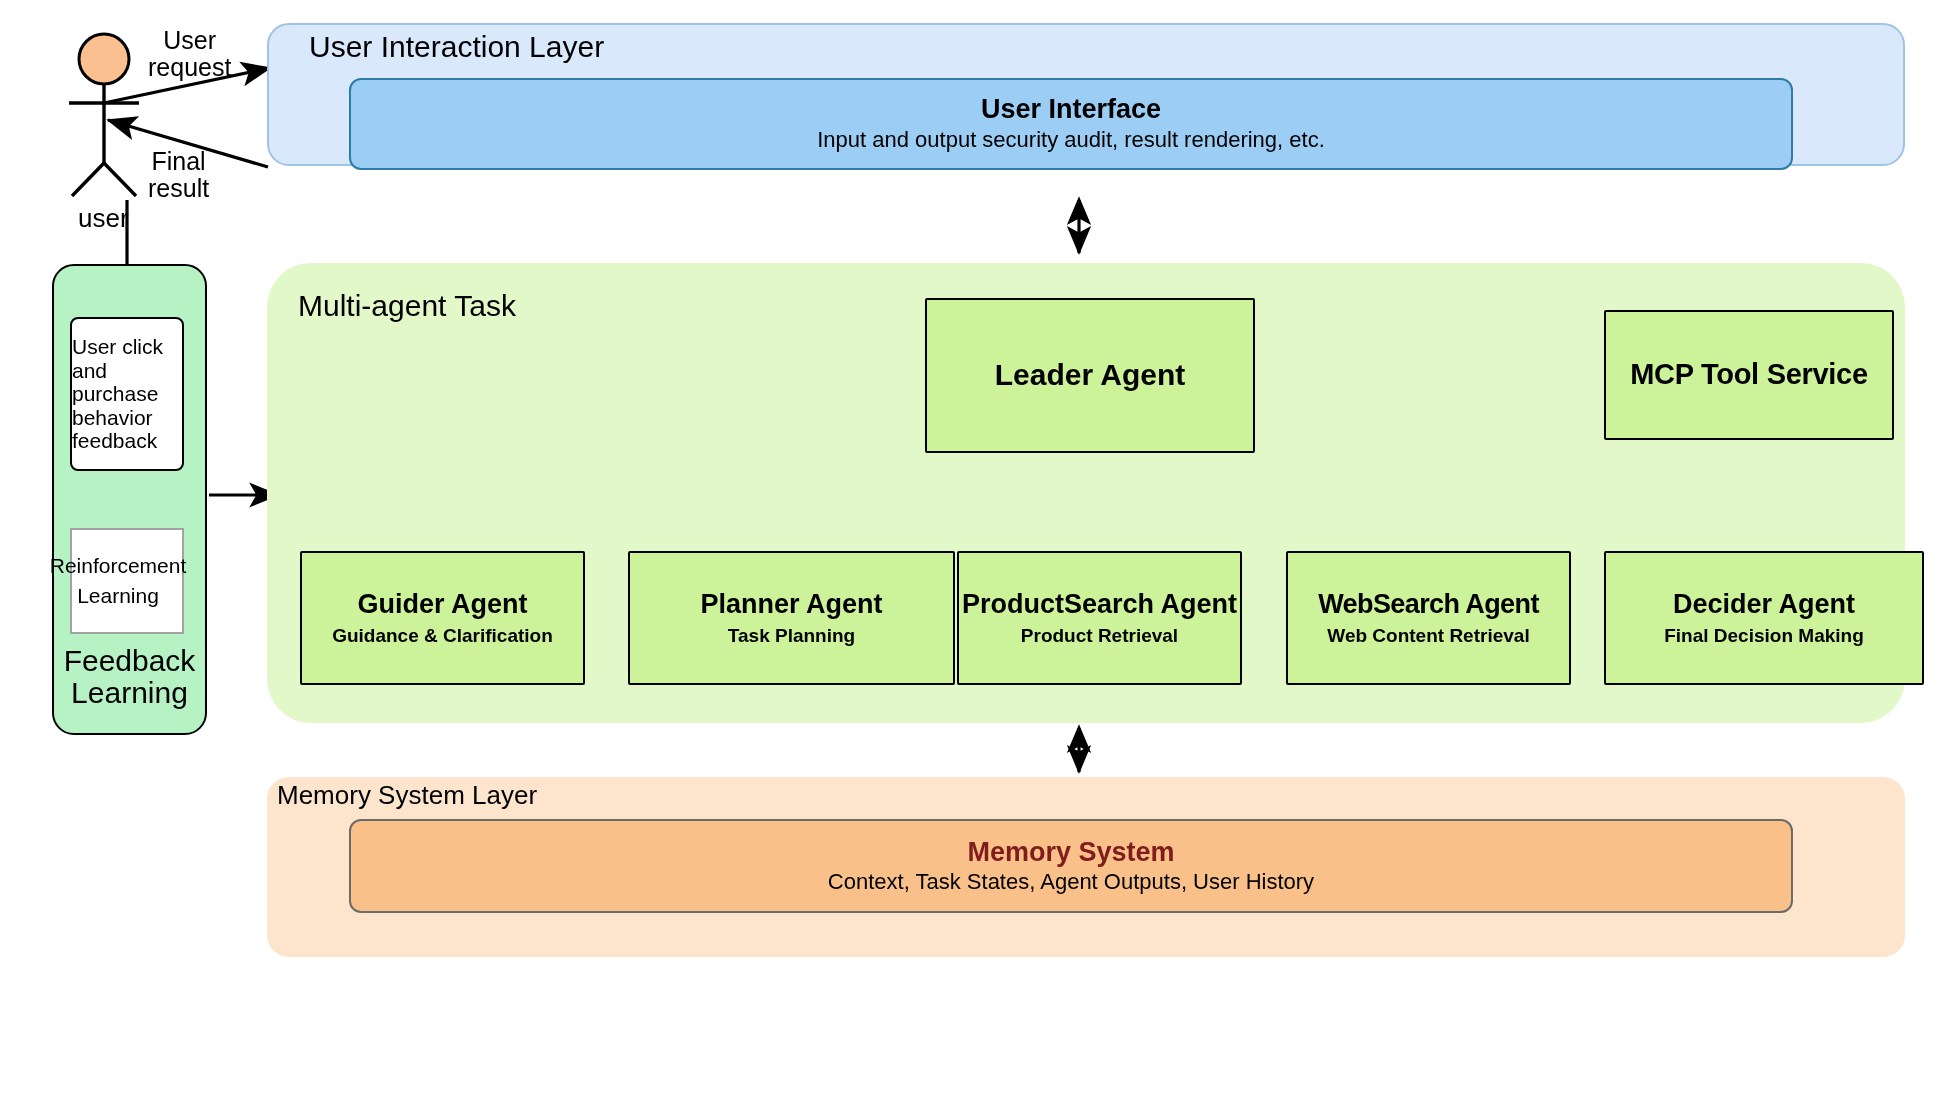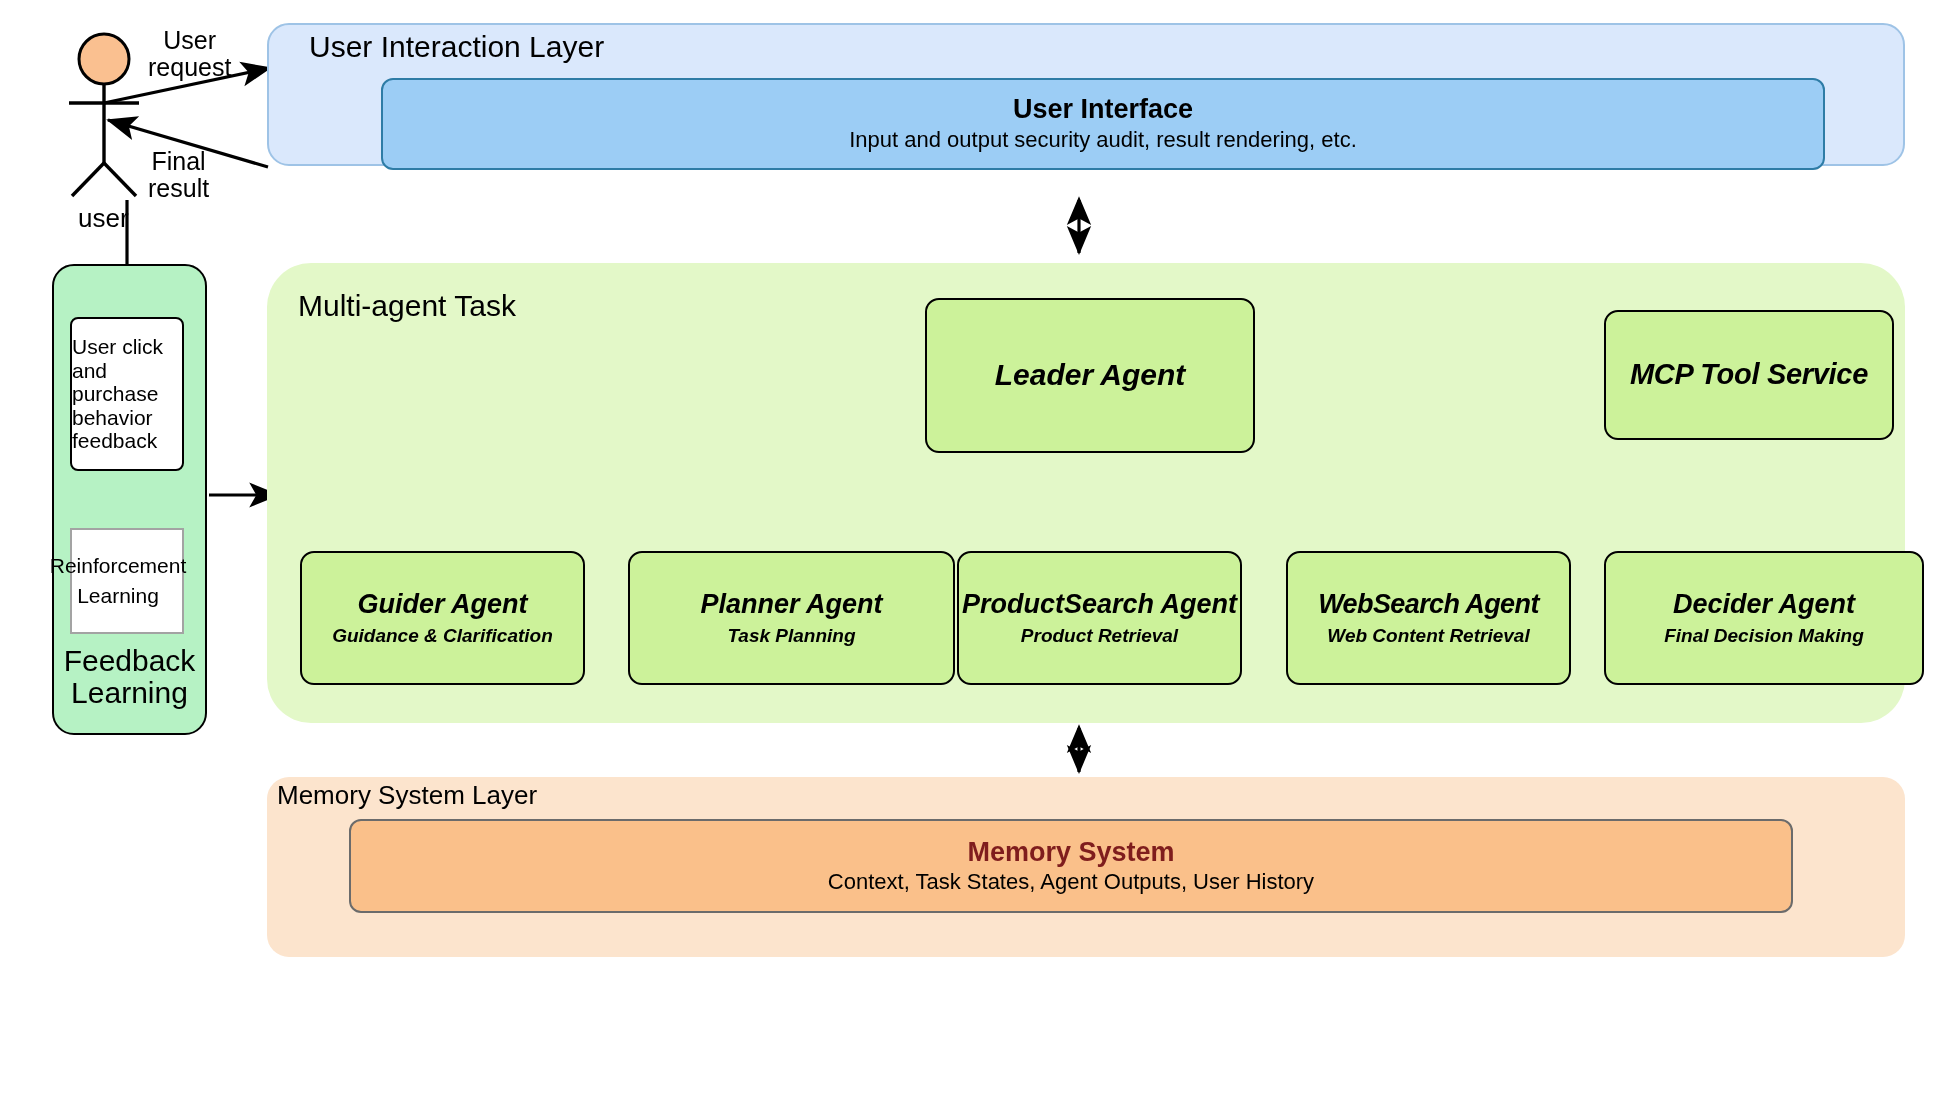--- a/index.html
+++ b/index.html
@@ -47,21 +47,20 @@
   #uiBox {
     left: 349px; top: 78px;
     width: 1440px; height: 88px;
     background: #9ccdf5;
     border: 2px solid #2e7ca6;
     border-radius: 12px;
     display: flex;
     flex-direction: column;
     align-items: center;
     justify-content: center;
-    margin-left: 32px;
   }
   #uiBox .title {
     font-size: 27px;
     font-weight: bold;
     color: #000;
     line-height: 1.15;
   }
   #uiBox .sub {
     font-size: 22px;
     color: #000;
@@ -108,28 +107,27 @@
     color: #000;
     line-height: 1.2;
     margin-top: 1px;
   }
 
   
   .agent-box {
     position: absolute;
     background: #ccf29a;
     border: 2px solid #000000;
-    border-radius: 14px;
+    border-radius: 2px;
     box-sizing: border-box;
     display: flex;
     flex-direction: column;
     align-items: center;
     justify-content: center;
     text-align: center;
-    font-style: italic;
   }
   .agent-box .a-title {
     font-size: 27px;
     font-weight: bold;
     color: #000;
     line-height: 1.08;
     white-space: nowrap;
   }
   .agent-box .a-title.wrap { white-space: normal; }
   .agent-box .a-sub {

